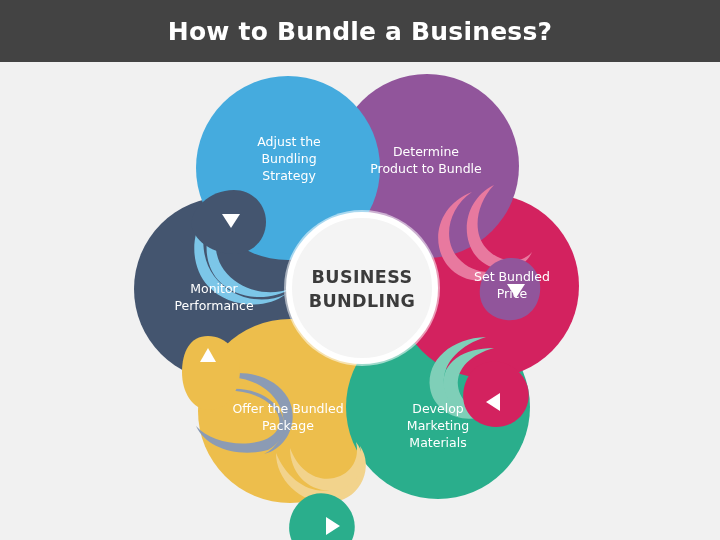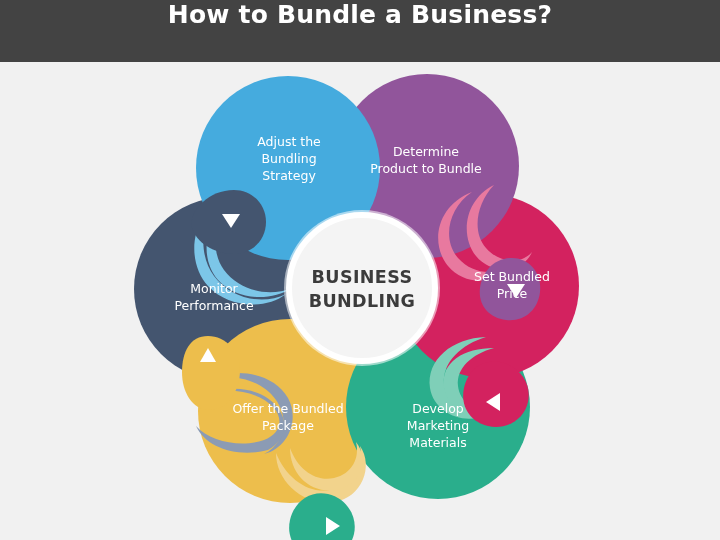--- a/index.html
+++ b/index.html
@@ -20,20 +20,21 @@
     background: #f1f1f1;
   }
   .header-bar {
     position: absolute;
     left: 0;
     top: 0;
     width: 720px;
     height: 62px;
     background: #434343;
     display: flex;
+    align-items: center;
     justify-content: center;
   }
   .header-title {
     color: #ffffff;
     font-size: 25px;
     font-weight: bold;
     letter-spacing: 0.2px;
     font-family: "DejaVu Sans", sans-serif;
   }
   .diagram-stage {

